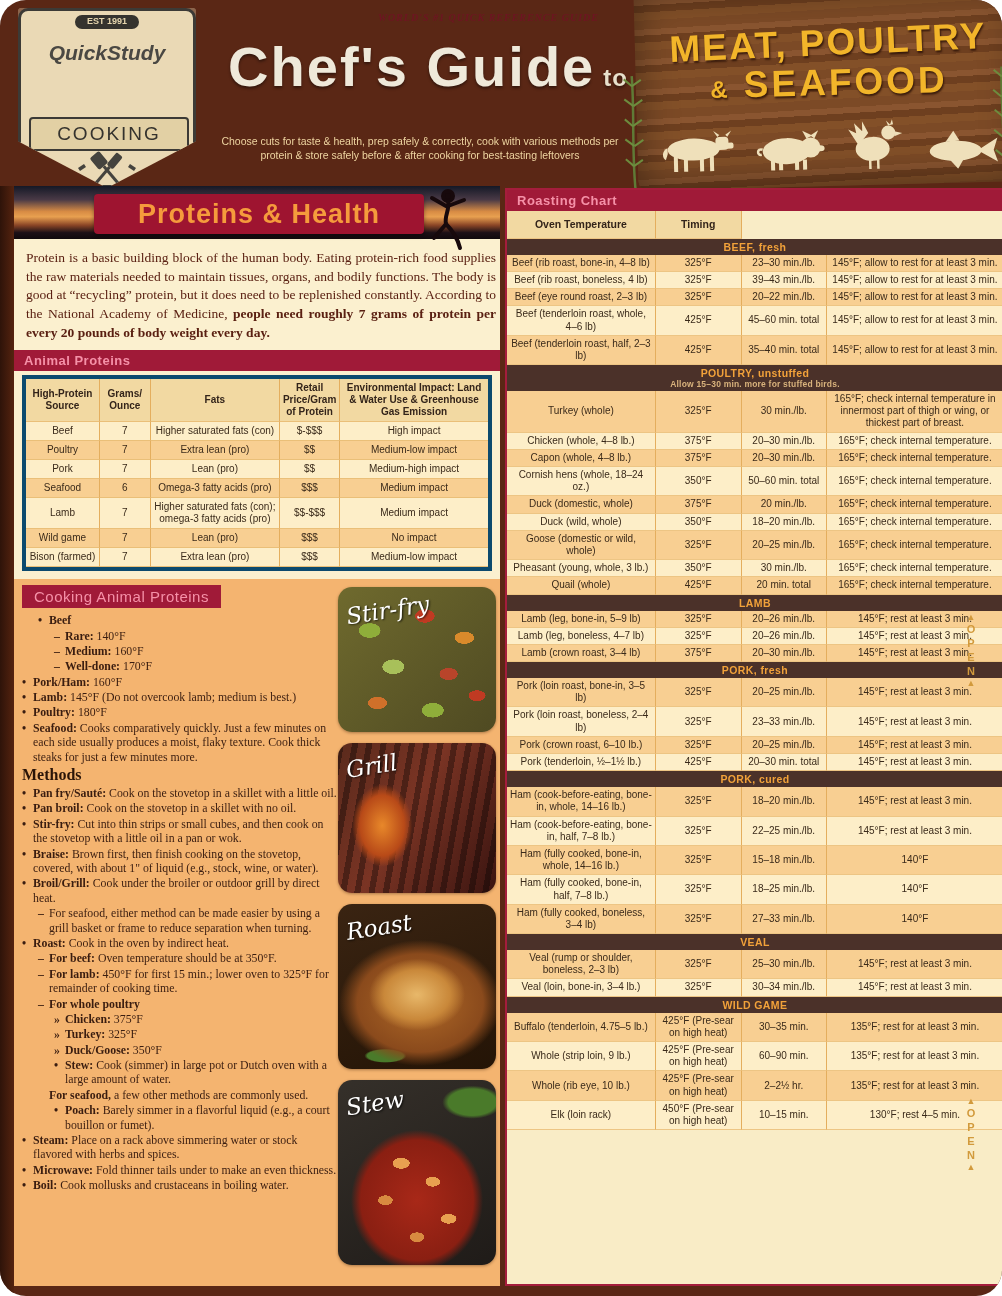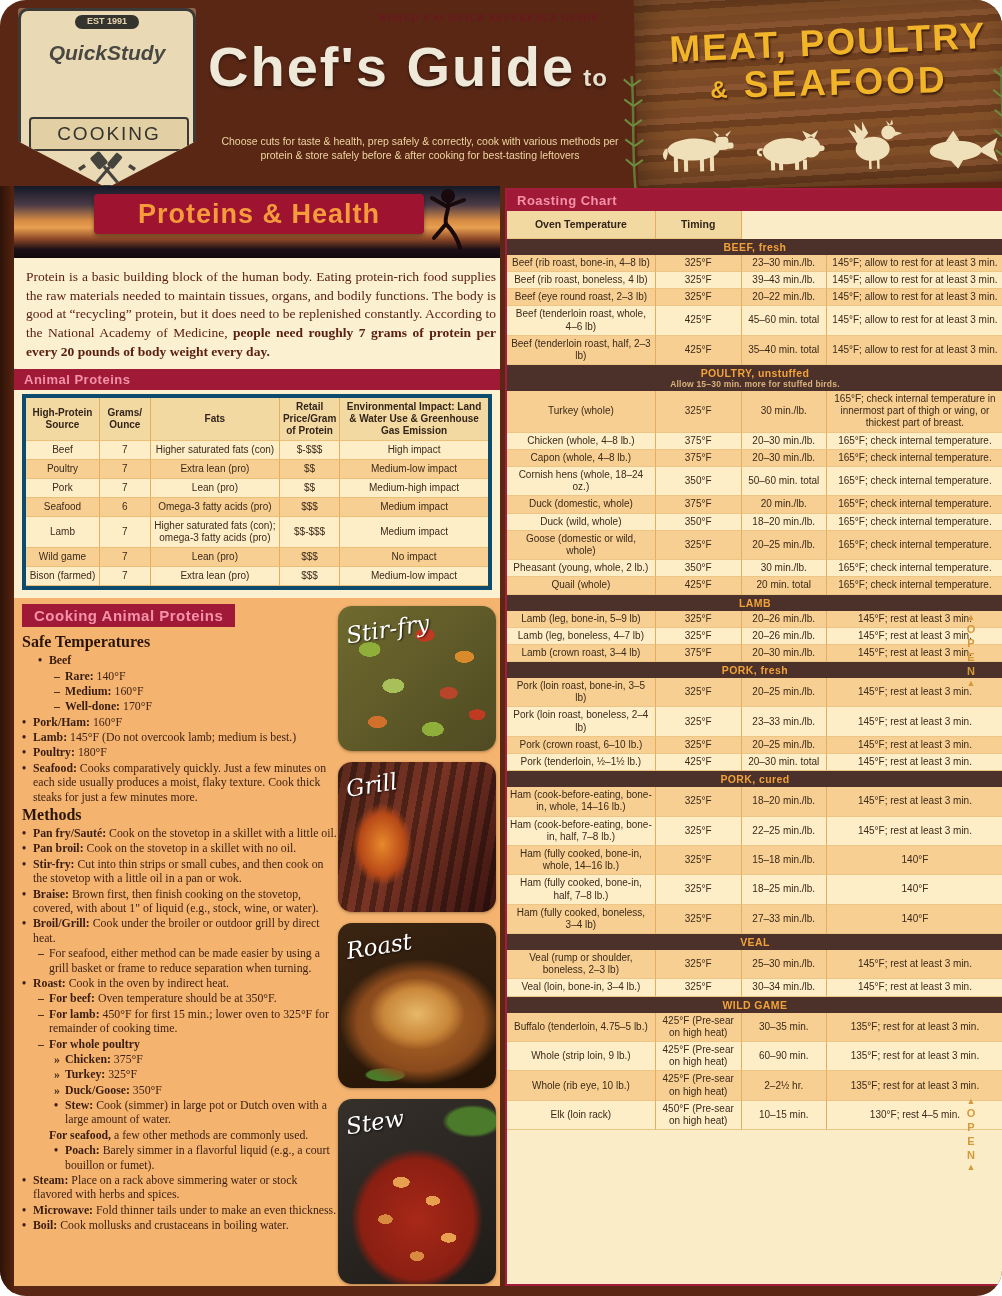--- a/index.html
+++ b/index.html
@@ -14,21 +14,21 @@
       #5a2715;}
   .left-edge{position:absolute;left:0;top:186px;width:14px;bottom:0;
     background:linear-gradient(to right,#2e1309,#55230f);}
   
   .header{position:absolute;left:0;top:0;width:1002px;height:186px;}
   .tagline{position:absolute;left:378px;top:12px;width:300px;color:#6e1522;
     font-family:"Liberation Serif",serif;font-style:italic;font-weight:bold;
     font-size:10px;letter-spacing:1px;}
   .main-title{position:absolute;left:208px;top:34px;width:440px;color:#efe9da;
     font-weight:bold;font-size:56px;letter-spacing:2px;
-    text-shadow:0 2px 3px rgba(0,0,0,.45);}
+    text-shadow:0 2px 3px rgba(0,0,0,.45);text-align:center;}
   .main-title .to{font-size:24px;font-weight:bold;letter-spacing:1px;margin-left:8px;color:#e8e0cc;}
   .subtitle{position:absolute;left:210px;top:134px;width:420px;text-align:center;
     color:#eed4a0;font-size:10.5px;line-height:1.35;}
   
   .badge{position:absolute;left:18px;top:8px;width:172px;height:174px;
     background:#ead9b5;border:3px solid #3c3a36;border-radius:10px 10px 4px 4px;
     clip-path:polygon(0 0,100% 0,100% 74%,50% 100%,0 74%);
     box-shadow:0 0 0 3px rgba(234,217,181,.35);text-align:center;}
   .badge-est{position:absolute;left:50%;top:4px;transform:translateX(-50%);
     background:#35332e;color:#e6d6ae;border-radius:10px;padding:2px 12px;
@@ -49,21 +49,21 @@
     letter-spacing:2px;text-shadow:1px 2px 2px rgba(40,15,5,.8);transform:rotate(-1deg);}
   .board-title2{text-align:center;color:#f2b52a;font-weight:bold;font-size:37px;letter-spacing:3px;
     text-shadow:1px 2px 2px rgba(40,15,5,.8);margin-top:-2px;}
   .board-title2 .amp{font-size:24px;}
   .animals{position:absolute;left:18px;bottom:14px;width:350px;display:flex;
     justify-content:space-between;align-items:flex-end;}
   .animals svg{fill:#efe0ba;}
   .rosemary{position:absolute;}
   
   .left-panel{position:absolute;left:14px;top:186px;width:486px;height:1100px;background:#f9ecc6;overflow:hidden;}
-  .sunset{position:relative;height:72px;
+  .sunset{position:relative;height:53px;
     background:linear-gradient(to bottom,#141826 0%,#4a3a46 26%,#d78b44 48%,#e8a050 58%,#8a4526 74%,#1c1016 88%,#10090c 100%);}
   .ph-band{position:absolute;left:80px;top:8px;width:330px;height:40px;background:#9e1430;
     border-radius:4px;display:flex;align-items:center;justify-content:center;
     box-shadow:0 2px 4px rgba(0,0,0,.4);}
   .ph-band span{color:#f59b3c;font-weight:bold;font-size:27px;letter-spacing:1px;}
   .dancer{position:absolute;right:30px;top:2px;}
   .intro{padding:10px 4px 8px 12px;background:#fbf0cf;
     font-family:"Liberation Serif",serif;color:#5a2012;font-size:13.5px;line-height:1.38;text-align:justify;}
   .bar-title{background:#a01a38;color:#f591a8;font-weight:bold;font-size:13px;
     padding:3px 10px;letter-spacing:.5px;}
@@ -72,21 +72,21 @@
     border:4px solid #0c4a6e;font-size:10px;color:#3a2a1a;}
   .ap-cell{border-right:1px solid #e4ae5e;border-bottom:1px solid #eabf78;
     display:flex;align-items:center;justify-content:center;text-align:center;
     padding:3px 3px;background:#fdeec8;line-height:1.2;}
   .ap-cell:nth-child(5n){border-right:none;}
   .ap-cell.ap-head{background:#f2d9a2;font-weight:bold;color:#33241a;}
   .ap-cell.alt{background:#f8cf92;}
   
   .cooking-area{display:flex;background:#f4b470;height:760px;}
   .ck-left{width:318px;padding:4px 2px 0 8px;overflow:hidden;}
-  .ck-title{display:inline-block;background:#a01a38;color:#f591a8;font-weight:bold;
+  .ck-title{display:inline-block;background:#a01a38;color:#f591a8;font-weight:normal;
     font-size:15px;padding:3px 12px;letter-spacing:.5px;margin:2px 0 4px 0;text-align:center;}
   .ck-h{font-family:"Liberation Serif",serif;color:#2b1508;font-weight:bold;font-size:16px;margin:2px 0 2px 0;}
   .ck-item{display:flex;font-family:"Liberation Serif",serif;color:#3a1d10;
     font-size:11.8px;line-height:1.22;margin:1px 0;}
   .ck-item .ck-marker{width:11px;flex:none;font-weight:bold;}
   .ck-item.ind1{margin-left:16px;}
   .ck-item.ind2{margin-left:32px;}
   .ck-body b{font-weight:bold;}
   
   .ck-photos{width:168px;padding:8px 0 0 0;margin-left:-6px;display:flex;flex-direction:column;align-items:center;}
@@ -320,21 +320,20 @@
             <div class="ap-cell">7</div>
             <div class="ap-cell">Extra lean (pro)</div>
             <div class="ap-cell">$$$</div>
             <div class="ap-cell">Medium-low impact</div>
           </div>
       </div>
 
       <div class="cooking-area">
         <div class="ck-left">
           <div class="ck-title">Cooking Animal Proteins</div>
-          <div class="ck-h">Safe Temperatures</div>
           <div id="safe-temps-list">
               <div class="ck-item ind1">
                 <span class="ck-marker">•</span>
                 <span class="ck-body"><b class="ck-bold">Beef</b></span>
               </div>
               <div class="ck-item ind2">
                 <span class="ck-marker">–</span>
                 <span class="ck-body"><b class="ck-bold">Rare:</b><span class="ck-text"> 140°F</span></span>
               </div>
               <div class="ck-item ind2">
@@ -507,21 +506,21 @@
           <div class="rc-cell c2 alt">20 min./lb.</div>
           <div class="rc-cell c3 alt">165°F; check internal temperature.</div>
           <div class="rc-cell c0">Duck (wild, whole)</div>
           <div class="rc-cell c1">350°F</div>
           <div class="rc-cell c2">18–20 min./lb.</div>
           <div class="rc-cell c3">165°F; check internal temperature.</div>
           <div class="rc-cell c0 alt">Goose (domestic or wild, whole)</div>
           <div class="rc-cell c1 alt">325°F</div>
           <div class="rc-cell c2 alt">20–25 min./lb.</div>
           <div class="rc-cell c3 alt">165°F; check internal temperature.</div>
-          <div class="rc-cell c0">Pheasant (young, whole, 2 lb.)</div>
+          <div class="rc-cell c0">Pheasant (young, whole, 3 lb.)</div>
           <div class="rc-cell c1">350°F</div>
           <div class="rc-cell c2">30 min./lb.</div>
           <div class="rc-cell c3">165°F; check internal temperature.</div>
           <div class="rc-cell c0 alt">Quail (whole)</div>
           <div class="rc-cell c1 alt">425°F</div>
           <div class="rc-cell c2 alt">20 min. total</div>
           <div class="rc-cell c3 alt">165°F; check internal temperature.</div>
           <div class="rc-band"><span class="rc-band-name">LAMB</span></div>
           <div class="rc-cell c0 alt">Lamb (leg, bone-in, 5–9 lb)</div>
           <div class="rc-cell c1 alt">325°F</div>

